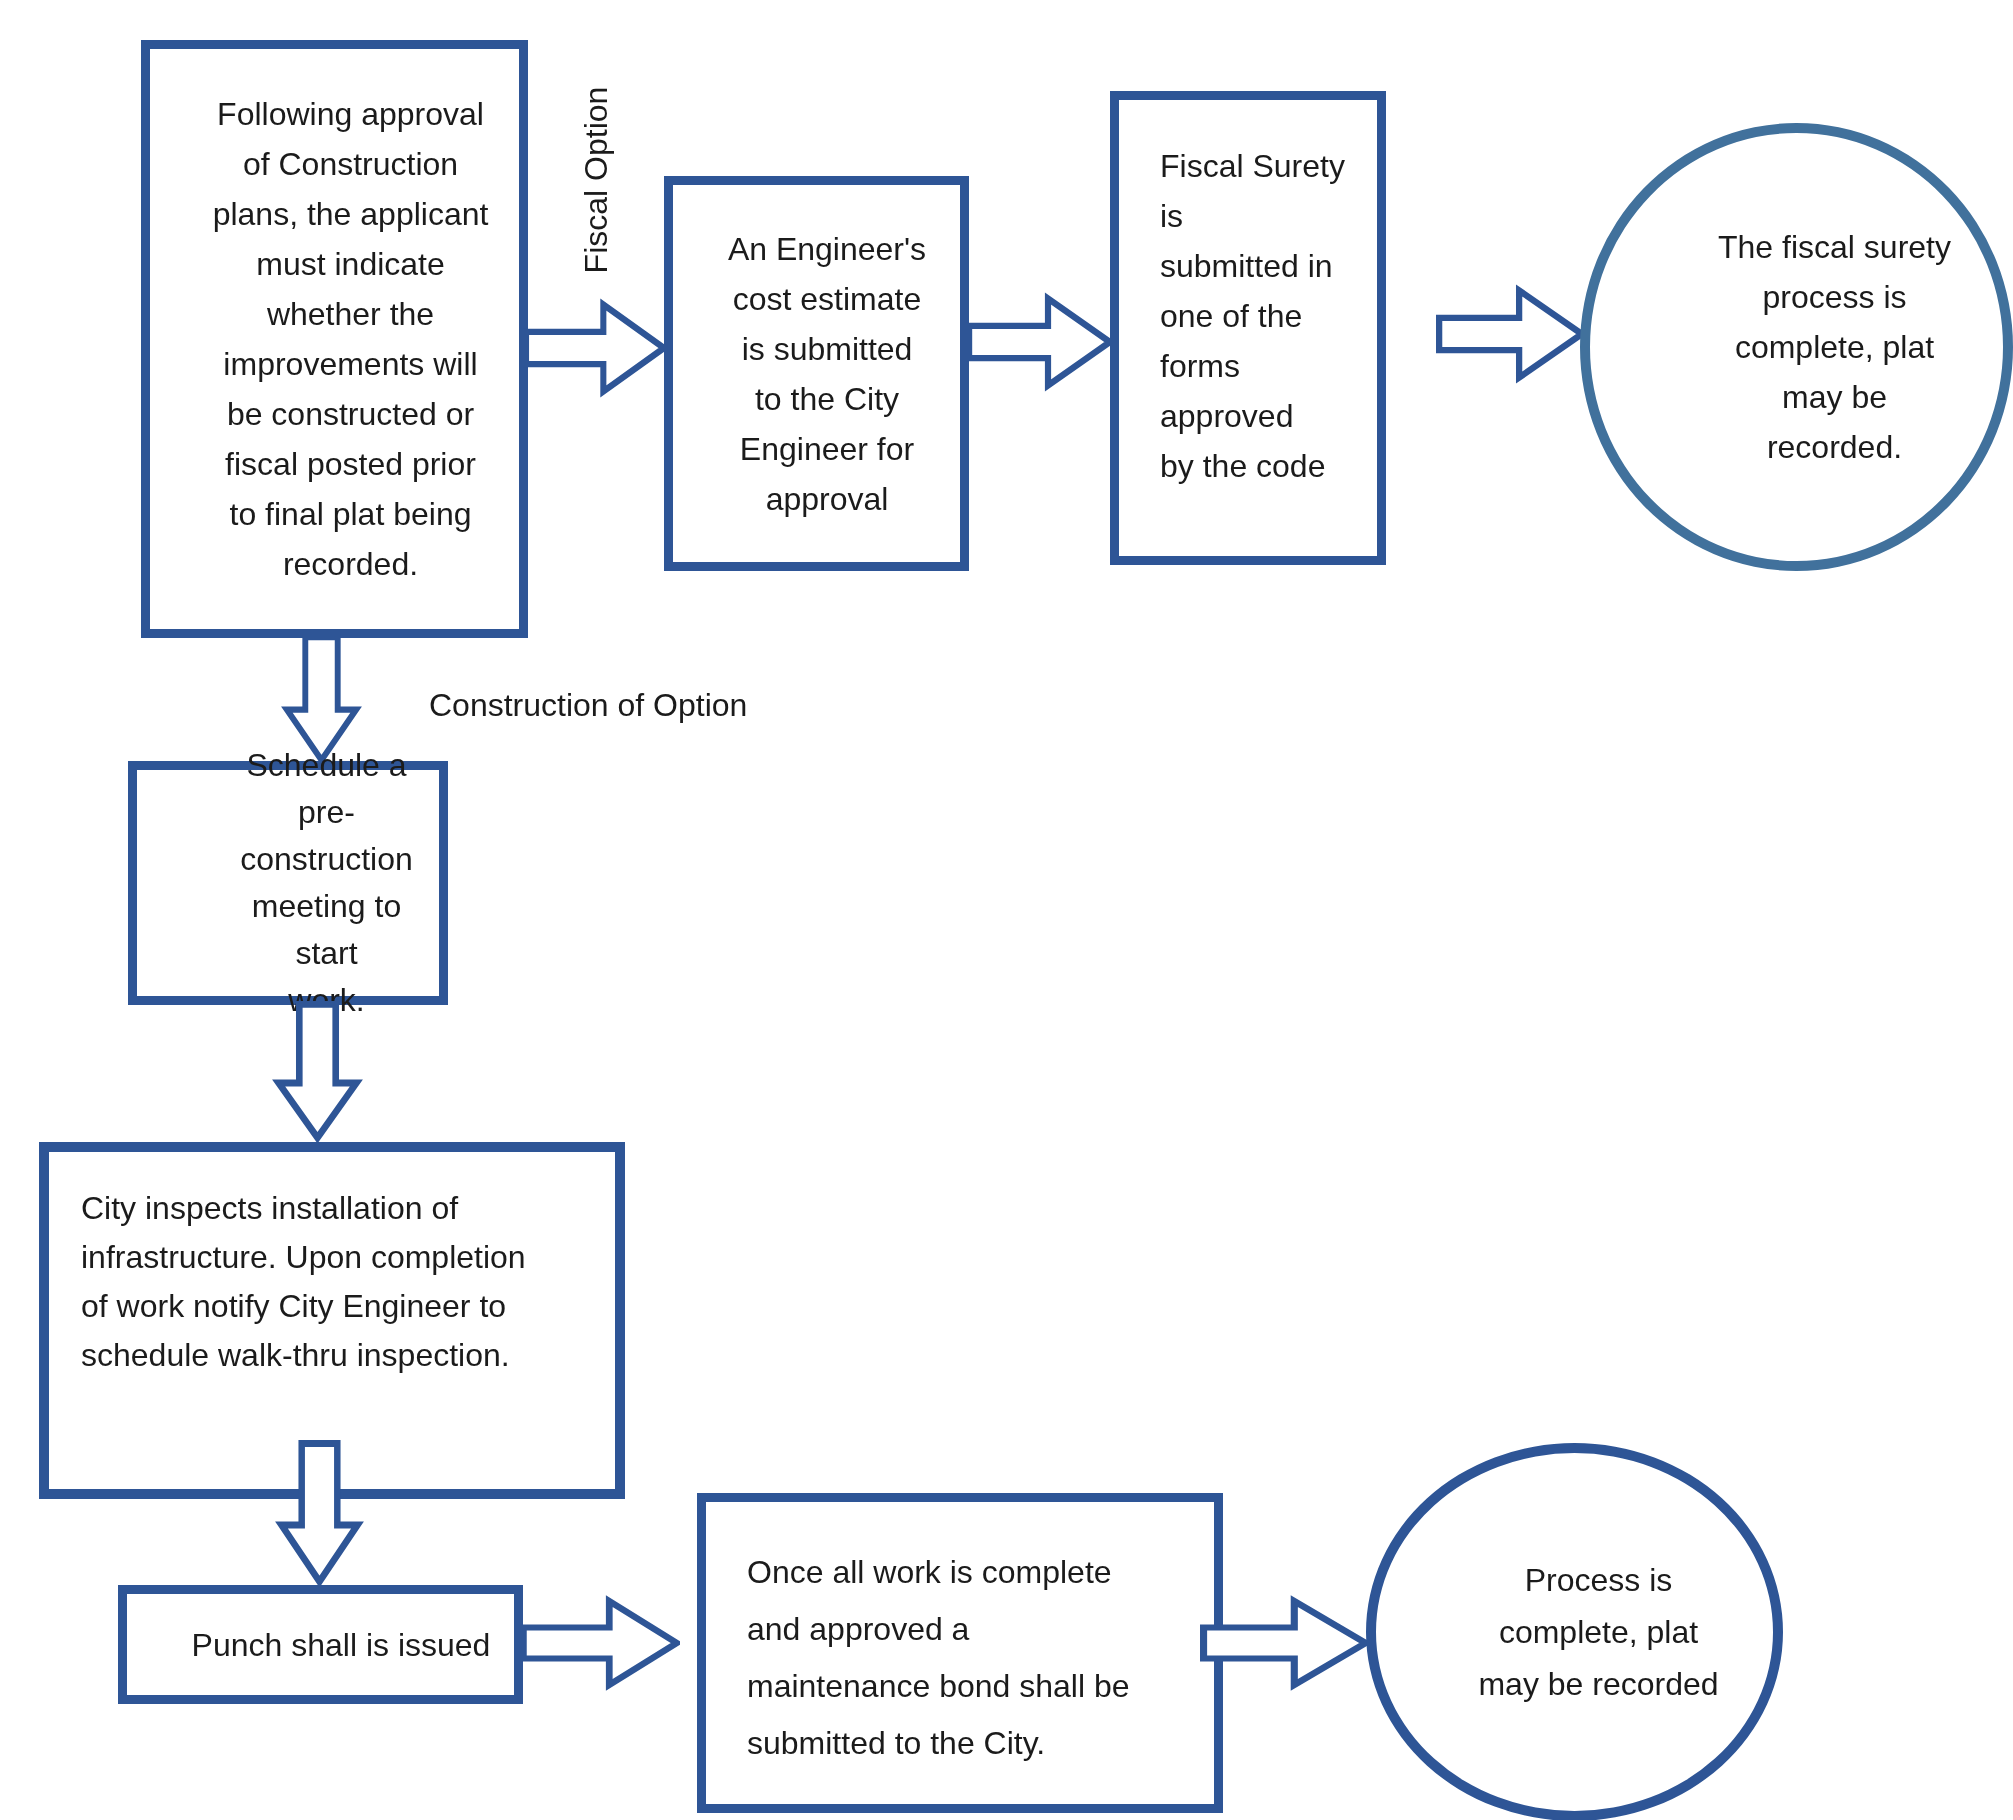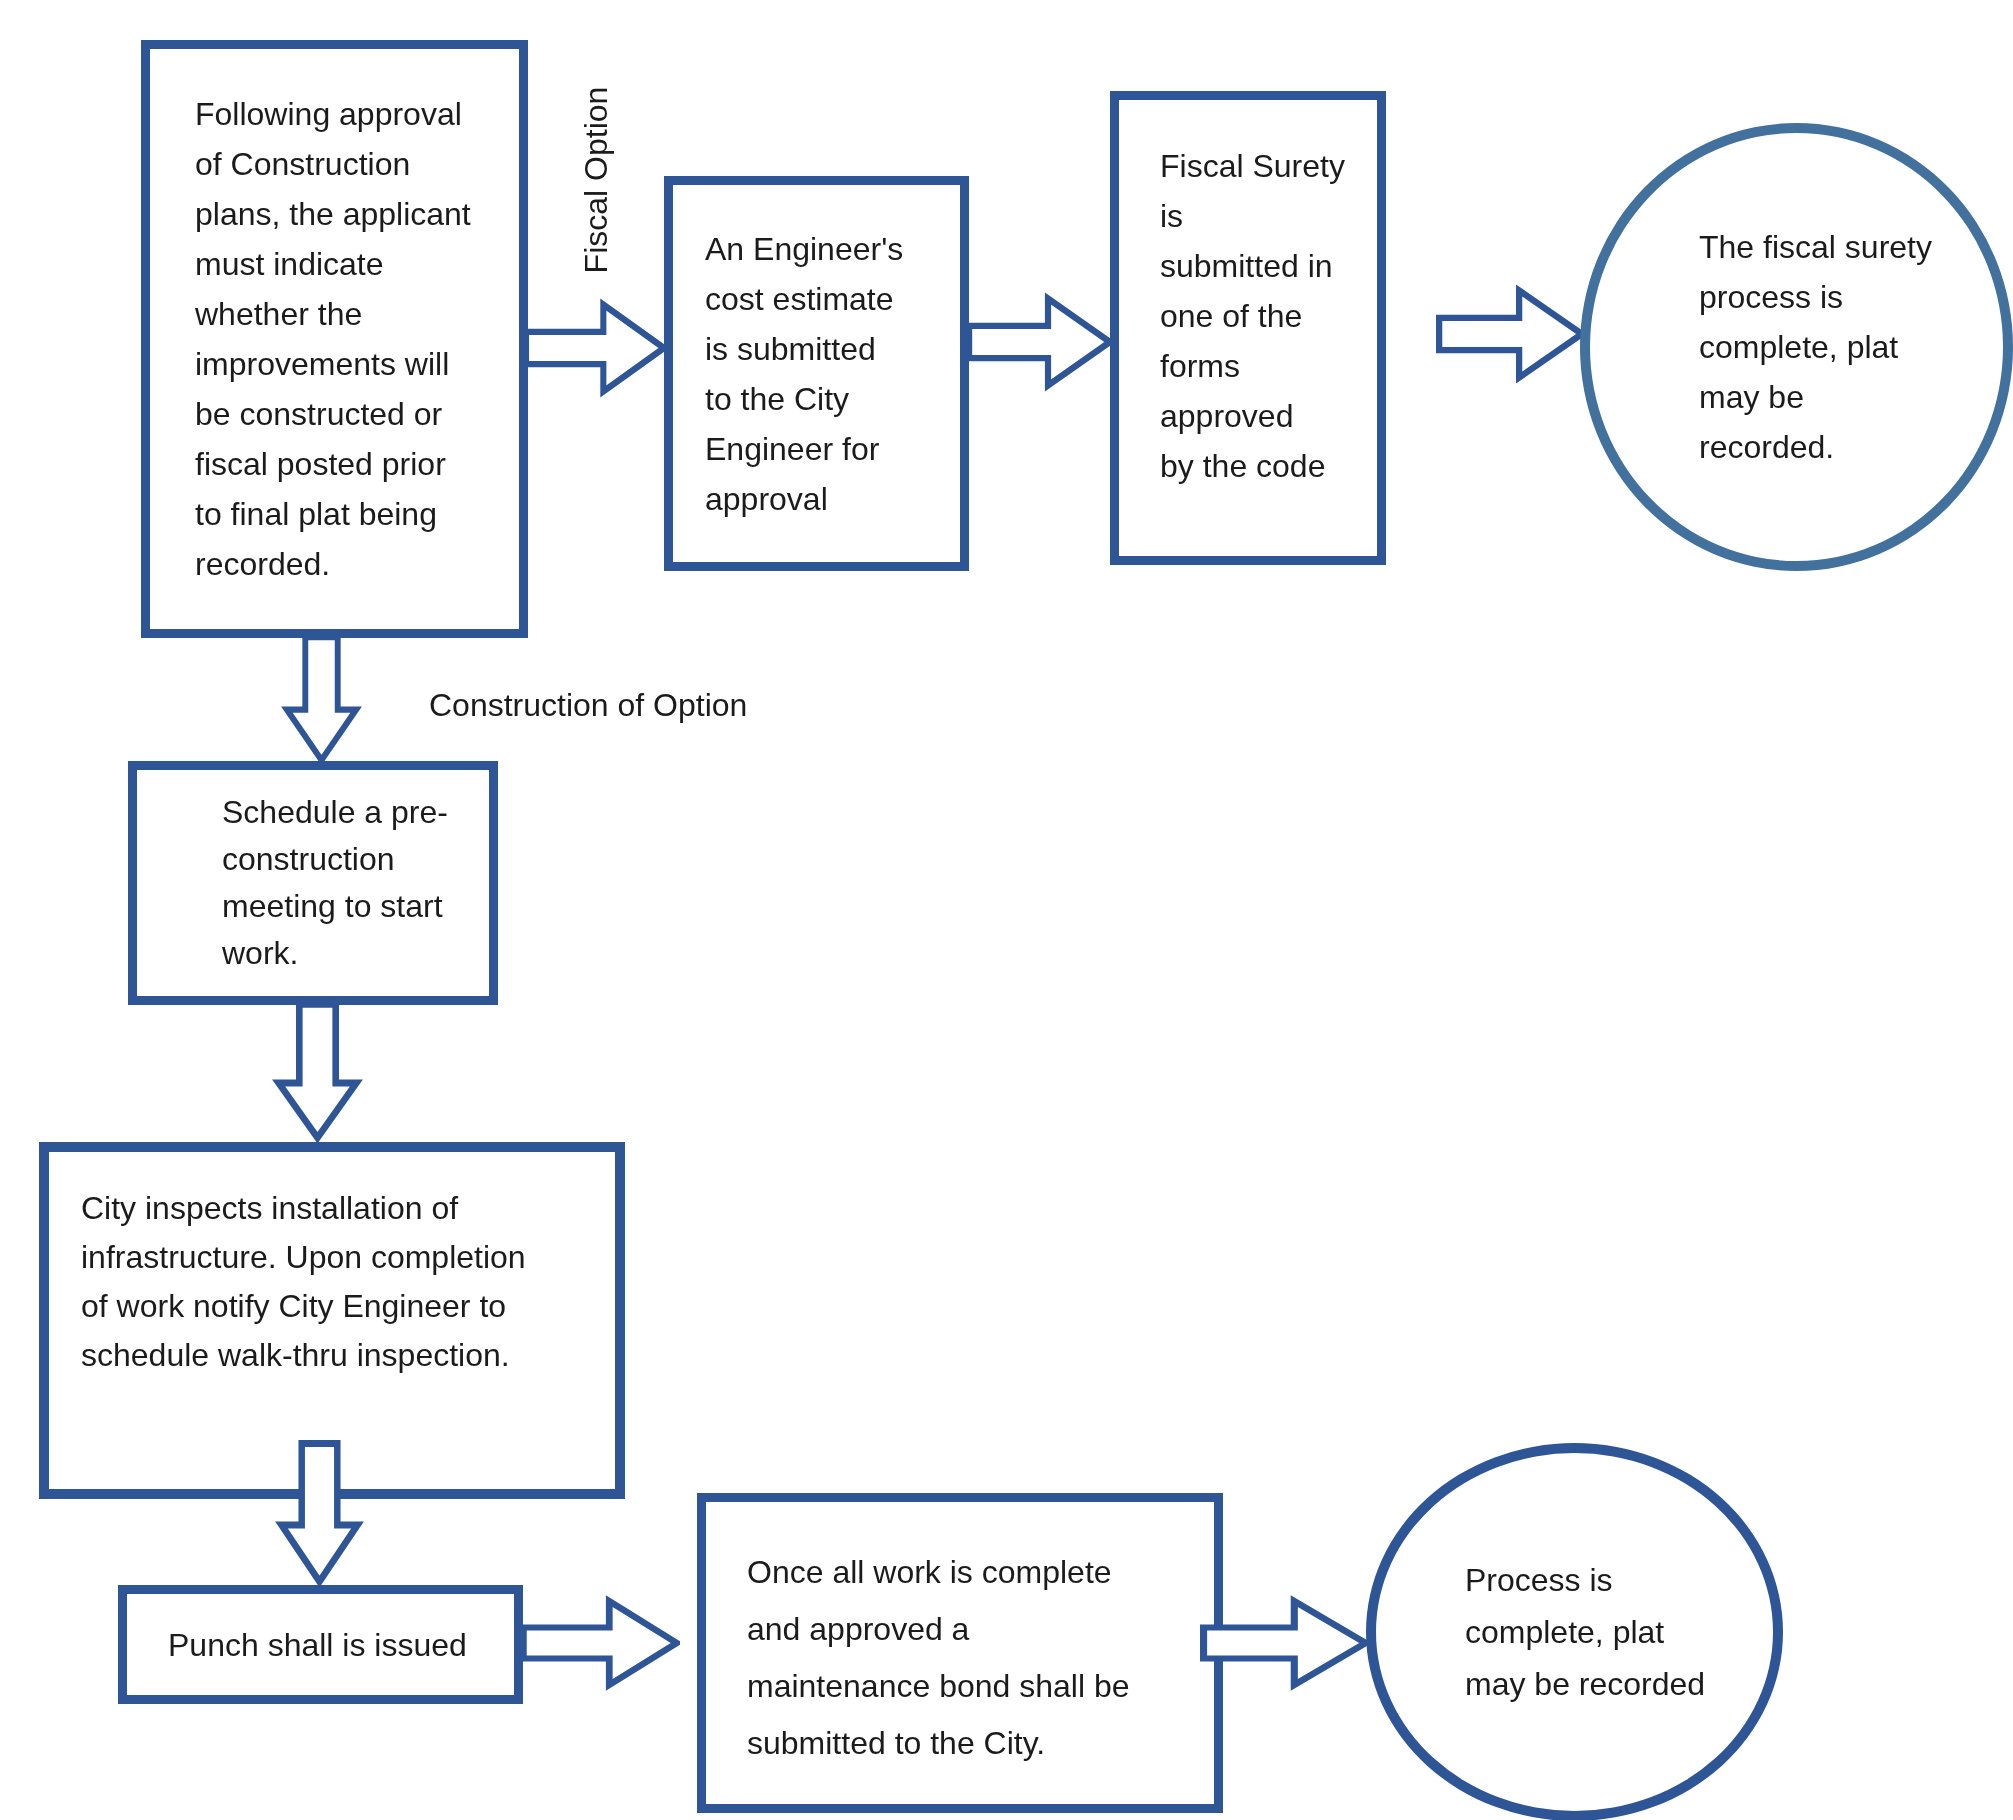--- a/index.html
+++ b/index.html
@@ -14,36 +14,36 @@
   #stage{
     position:relative;width:2013px;height:1820px;background:var(--bg);
     font-family:"Liberation Sans",sans-serif;color:var(--text);overflow:hidden;
   }
   .node{
     position:absolute;box-sizing:border-box;background:#fff;
     border:9px solid var(--box-border);
     font-size:32px;line-height:50px;white-space:pre-line;
     display:flex;flex-direction:column;
   }
-  .v-center{justify-content:center;}
+  .v-center{justify-content:center;text-align:center;}
   .circle{border-radius:50%;}
   .arrow{position:absolute;}
   .flow-label{position:absolute;font-size:32px;white-space:nowrap;color:var(--text);}
 
   #box-start{left:141px;top:40px;width:387px;height:598px;padding-left:45px;padding-right:13px;}
   #label-fiscal-option{left:494px;top:162px;width:203px;height:36px;transform:rotate(-90deg);text-align:center;}
   #arrow-1{left:523px;top:298px;}
   #box-engineer{left:664px;top:176px;width:305px;height:395px;padding-left:32px;padding-right:11px;}
   #arrow-2{left:966px;top:292px;}
   #box-surety{left:1110px;top:91px;width:276px;height:474px;padding:41px 14.6px 0 41px;}
   #arrow-3{left:1436px;top:284px;}
   #circle-fiscal{left:1580px;top:123px;width:433px;height:448px;border-color:var(--fiscal-circle);border-width:10.5px;padding-left:109px;padding-right:33px;}
   #arrow-d1{left:281px;top:634px;}
   #label-construction{left:429px;top:687px;}
-  #box-preconstruction{left:128px;top:761px;width:370px;height:244px;padding-left:85px;padding-right:8px;line-height:47px;}
+  #box-preconstruction{left:128px;top:761px;width:320px;height:244px;padding-left:85px;padding-right:8px;line-height:47px;}
   #arrow-d2{left:272px;top:1001px;}
   #box-inspects{left:39px;top:1142px;width:586px;height:357px;border-width:10.5px;padding:32px 13px 0 32px;line-height:49px;}
   #arrow-d3{left:275px;top:1440px;}
   #box-punchlist{left:118px;top:1585px;width:405px;height:119px;padding-left:41px;}
   #arrow-4{left:520px;top:1595px;}
   #box-bond{left:697px;top:1493px;width:526px;height:320px;padding:42px 23px 0 41px;line-height:57px;}
   #arrow-5{left:1200px;top:1595px;}
   #circle-process{left:1366px;top:1443px;width:417px;height:378px;border-color:var(--process-circle);border-width:10.5px;padding-left:89px;padding-right:41px;line-height:52px;}
 </style>
 </head>

